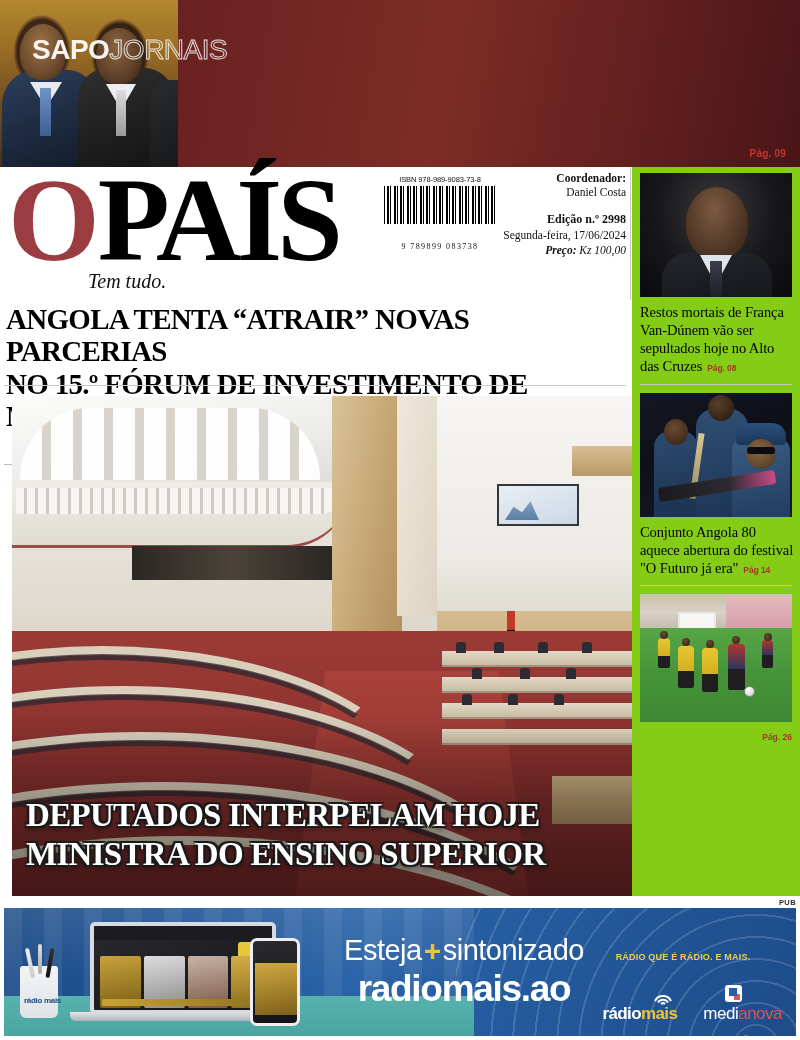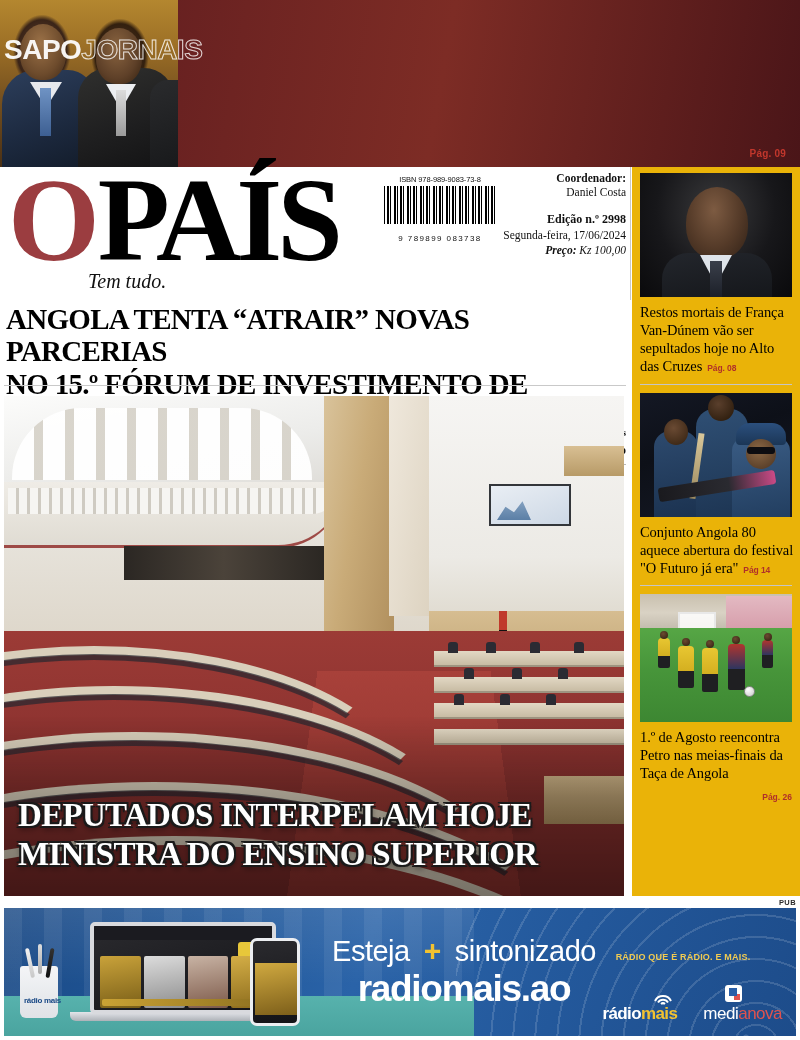--- a/index.html
+++ b/index.html
@@ -48,22 +48,22 @@
     background:#e7e9ed; clip-path: polygon(50% 100%, 0 0, 100% 0); }
   .sp-shirtB { position:absolute; left:106px; top:84px; width:30px; height:26px;
     background:#eceef1; clip-path: polygon(50% 100%, 0 0, 100% 0); }
 
   .sapo-logo {
     position: absolute; left: 4px; top: 36px; z-index: 5;
     font-family: "Liberation Sans", sans-serif;
     font-size: 28px; letter-spacing: -0.5px; line-height: 1;
     white-space: nowrap;
   }
-  .sapo-logo .sp1 { color: #ffffff; font-weight: 700; opacity: 0.94; }
-  .sapo-logo .sp2 { color: transparent; font-weight: 700;
+  .sapo-logo .sp1 { color: #ffffff; font-weight: 700; opacity: 0.94; margin-left: 28px; }
+  .sapo-logo .sp2 { color: transparent; font-weight: 400;
     -webkit-text-stroke: 1px rgba(255,255,255,0.82); }
 
   .banner-head {
     position: absolute; left: 186px; top: 14px; right: 10px;
     color: #d6a42c;
     font-family: "Liberation Serif", serif;
     font-weight: 700; font-size: 46px; line-height: 1.04;
     letter-spacing: -0.6px;
     text-shadow: 1px 1px 0 rgba(0,0,0,0.35);
   }
@@ -99,22 +99,22 @@
   .isbn-txt { font-family: "Liberation Sans", sans-serif; font-size: 7.5px;
     color: #111; letter-spacing: -0.1px; margin-bottom: 2px; }
   .barcode {
     height: 38px; width: 112px; margin: 0 auto;
     background-image: repeating-linear-gradient(to right,
       #000 0px, #000 1px, #fff 1px, #fff 3px,
       #000 3px, #000 5px, #fff 5px, #fff 6px,
       #000 6px, #000 7px, #fff 7px, #fff 10px,
       #000 10px, #000 12px, #fff 12px, #fff 13px);
   }
-  .barcode-num { font-family: Liberation Sans, sans-serif; font-size: 8px;
-    color:#111; letter-spacing: 1.4px; margin-top: 10px; }
+  .barcode-num { font-family: Liberation Serif, serif; font-size: 8px;
+    color:#111; letter-spacing: 1.4px; margin-top: 18px; }
 
   .mast-info { position: absolute; left: 500px; top: 4px; width: 126px;
     text-align: right; font-family: "Liberation Serif", serif; color: #111; }
   .mi-coord-l { font-weight: 700; font-size: 11.5px; line-height: 1.25; }
   .mi-coord-v { font-size: 11.5px; line-height: 1.3; }
   .mi-ed { font-weight: 700; font-size: 12px; margin-top: 12px; line-height:1.3; }
   .mi-date { font-size: 11.5px; line-height: 1.3; }
   .mi-price { font-size: 11.5px; line-height: 1.3; font-style: italic; }
   .mi-price b { font-weight: 700; }
 
@@ -154,21 +154,21 @@
   .lead-rule { position: absolute; left: 4px; top: 385px; width: 622px;
     border-top: 1px solid #c9c9c9; }
   .photo-credit {
     position: absolute; right: 6px; top: 387px;
     font-family: "Liberation Sans", sans-serif; font-size: 5.5px;
     color: #333; letter-spacing: 0.3px;
   }
 
   
   .main-photo {
-    position: absolute; left: 4px; top: 396px; width: 620px; height: 500px;
+    position: absolute; left: 12px; top: 396px; width: 620px; height: 500px;
     overflow: hidden; background: #14532d;
   }
   .mp-wall { position:absolute; left:0; top:0; width:620px; height:250px;
     background: linear-gradient(180deg,#f2f0ec 0%,#e6e2da 60%,#ddd6c9 100%); }
   .mp-ceiling { position:absolute; left:0; top:0; width:330px; height:120px;
     background: linear-gradient(170deg,#fcfcfb 0%,#ececea 50%,#d8d5cf 100%); }
   .mp-windows { position:absolute; left:8px; top:12px; width:300px; height:72px;
     background: repeating-linear-gradient(to right,
       #ffffff 0px,#ffffff 22px,#d7d3ca 22px,#d7d3ca 31px);
     border-radius: 70px 70px 0 0; opacity:0.95; }
@@ -233,21 +233,21 @@
       0 3px 6px rgba(0,0,0,0.6);
   }
   .mp-pag {
     display:inline-block; margin-left: 10px; vertical-align: 5px;
     font-family:"Liberation Sans", sans-serif; font-weight:700; font-size:11px;
     color:#e8b53a; text-shadow: 1px 1px 0 #1a1a1a;
   }
 
   
   .sidebar { position: absolute; left: 632px; top: 167px; width: 168px; height: 729px;
-    background:#eab308; padding: 6px 6px 0 8px; }
+    background:#84cc16; padding: 6px 6px 0 8px; }
   .sb-item { position: relative; }
   .sb-photo { width: 152px; background:#222; overflow:hidden; position:relative; }
   .sb-title {
     font-family: "Liberation Serif", serif; font-size: 14.5px;
     line-height: 1.25; color: #000; margin-top: 6px; letter-spacing: -0.1px;
   }
   .sb-pag { font-family:"Liberation Sans", sans-serif; font-weight:700;
     font-size: 8.5px; color: #b0302a; margin-left: 5px; white-space: nowrap; }
   .sb-rule { border-top: 1px solid #c5c5c5; margin: 8px 0 8px 0; width: 152px; }
 
@@ -351,21 +351,21 @@
     background: linear-gradient(170deg,#d0a940,#7d5f1a); }
   .ad-cup { position:absolute; left:16px; top:58px; width:38px; height:52px;
     background: linear-gradient(180deg,#f4f5f7 0%,#dfe2e6 100%); border-radius: 3px 3px 6px 6px; }
   .ad-cup-logo { position:absolute; left:20px; top:88px; font-family:"Liberation Sans",sans-serif;
     font-size:8px; font-weight:700; color:#1b4a86; letter-spacing:-0.3px; }
   .ad-pencil { position:absolute; width:4px; height:30px; border-radius:2px; }
 
   .ad-text { position:absolute; left: 300px; top: 28px; width: 320px; text-align:center; }
   .ad-l1 { font-family:"Liberation Sans", sans-serif; font-weight: 400;
     font-size: 29px; color:#ffffff; letter-spacing: -0.5px; line-height:1;
-    display:flex; align-items:center; justify-content:center; gap:14px; }
+    display:flex; align-items:flex-start; justify-content:center; gap:2px; }
   .ad-plus { color:#f2c230; font-weight:700; font-size: 30px; }
   .ad-l2 { font-family:"Liberation Sans", sans-serif; font-weight: 700;
     font-size: 37px; color:#ffffff; letter-spacing: -1.3px; line-height:1.05; margin-top: 4px; }
   .ad-tagline { position:absolute; right: 28px; top: 44px; width: 170px; text-align:center;
     font-family:"Liberation Sans", sans-serif; font-weight:700;
     font-size: 9px; color:#f0cb52; letter-spacing: 0.2px; }
   .ad-logos { position:absolute; right: 14px; bottom: 14px; width: 200px;
     display:flex; align-items:flex-end; justify-content: flex-end; gap: 26px; }
   .logo-radiomais { position:relative; font-family:"Liberation Sans", sans-serif;
     font-weight:700; font-size: 17px; letter-spacing:-0.6px; line-height:1; }
@@ -546,21 +546,20 @@
         <div class="pl pl-y" style="left:38px; top:52px; width:16px; height:42px;"></div>
         <div class="pl-head" style="left:42px; top:44px;"></div>
         <div class="pl pl-y" style="left:62px; top:54px; width:16px; height:44px;"></div>
         <div class="pl-head" style="left:66px; top:46px;"></div>
         <div class="pl pl-r" style="left:88px; top:50px; width:17px; height:46px;"></div>
         <div class="pl-head" style="left:92px; top:42px;"></div>
         <div class="pl pl-r" style="left:122px; top:46px; width:11px; height:28px;"></div>
         <div class="pl-head" style="left:124px; top:39px;"></div>
         <div class="p3-ball"></div>
       </div>
-      <div class="sb-title"><span>1.º de Agosto reencontra Petro nas meias-finais da Taça de Angola</span></div>
       <div style="text-align:right; width:152px; margin-top:4px;"><span class="sb-pag">Pág. 26</span></div>
     </div>
   </div>
 
   <div class="pub-label">PUB</div>
   <div class="ad">
     <div class="ad-skyline"></div>
     <div class="ad-waves"></div>
     <div class="ad-teal"></div>
 

